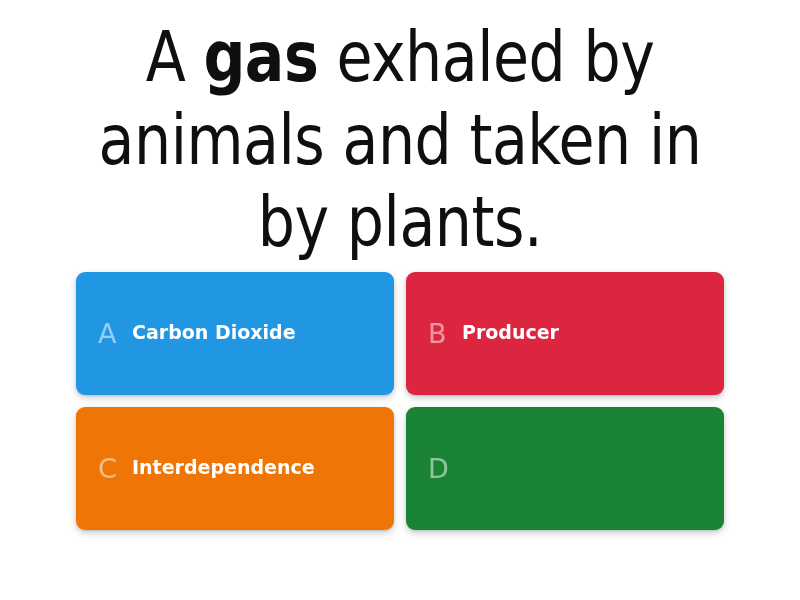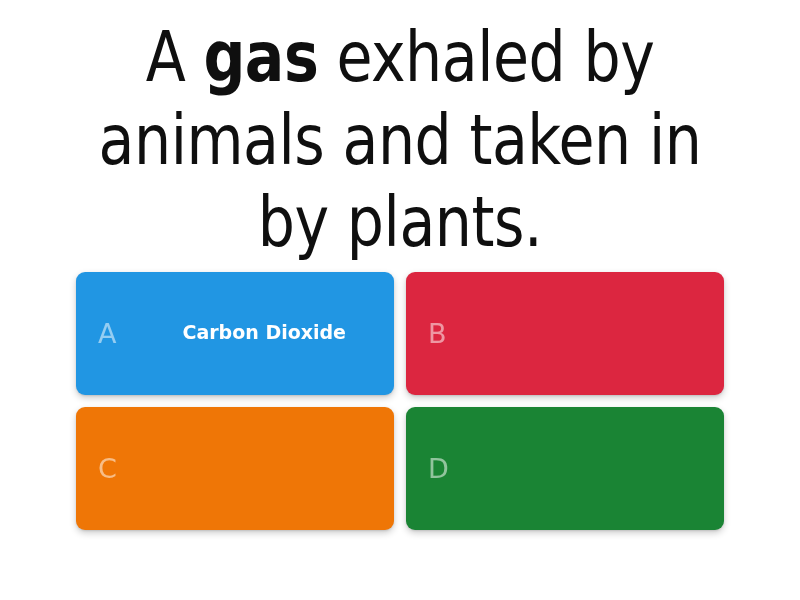--- a/index.html
+++ b/index.html
@@ -88,21 +88,21 @@
     width: 34px;
     font-size: 27px;
     font-weight: 400;
     line-height: 1;
     color: rgba(255, 255, 255, 0.52);
     text-align: left;
   }
 
   .answer-label {
     flex: 1 1 auto;
-    text-align: right;
+    text-align: left;
     font-size: 19px;
     font-weight: 700;
     color: #ffffff;
     padding-right: 26px;
     line-height: 1.25;
   }
 </style>
 </head>
 <body style="background: rgb(255, 255, 255);">
 
@@ -117,24 +117,26 @@
   <div class="answers-area">
     <div class="answer-grid">
 
       <div class="answer-card" id="card-0" style="background: rgb(33, 150, 227);">
         <span class="answer-letter">A</span>
         <span class="answer-label">Carbon Dioxide</span>
       </div>
 
       <div class="answer-card" id="card-1" style="background: rgb(220, 38, 64);">
         <span class="answer-letter">B</span>
+        <span class="answer-label">Producer</span>
       </div>
 
       <div class="answer-card" id="card-2" style="background: rgb(239, 118, 6);">
         <span class="answer-letter">C</span>
+        <span class="answer-label">Interdependence</span>
       </div>
 
       <div class="answer-card" id="card-3" style="background: rgb(26, 132, 52);">
         <span class="answer-letter">D</span>
       </div>
 
     </div>
   </div>
 
 </div>

